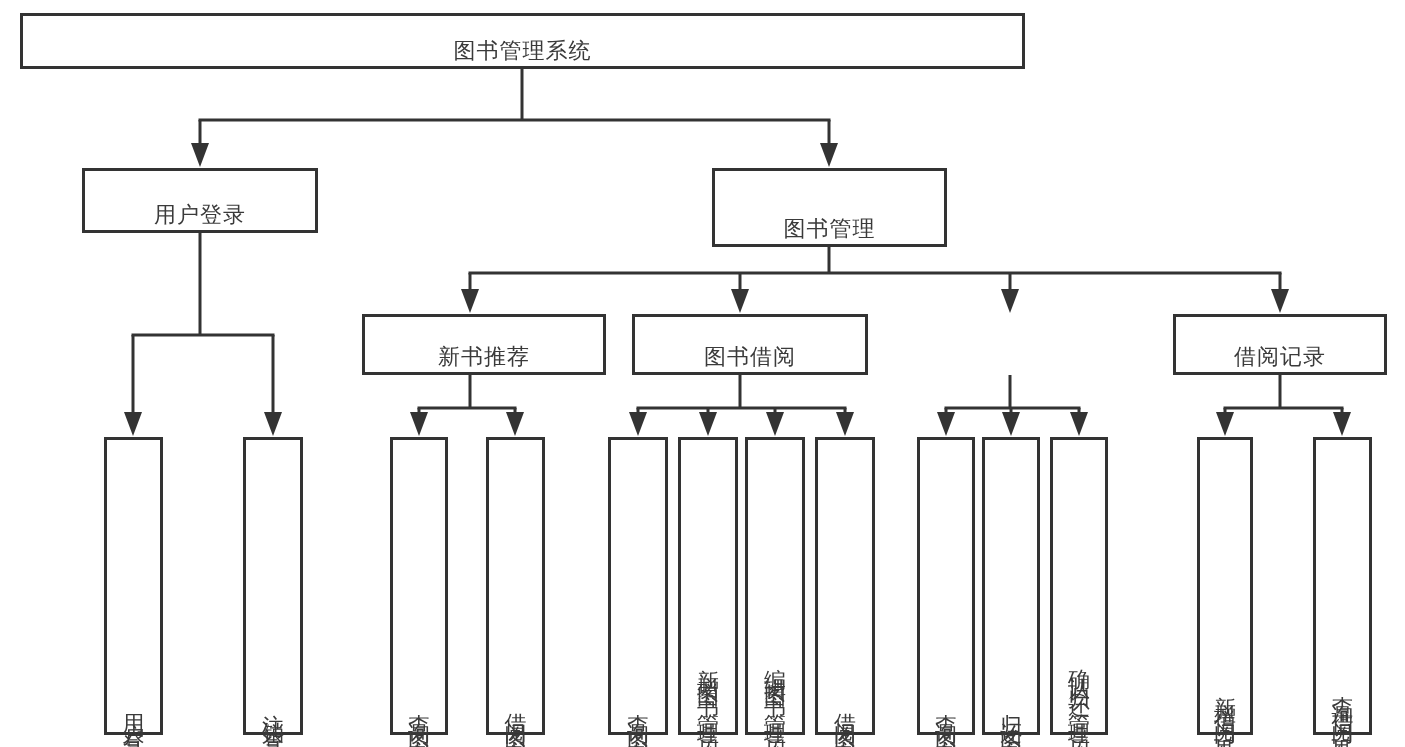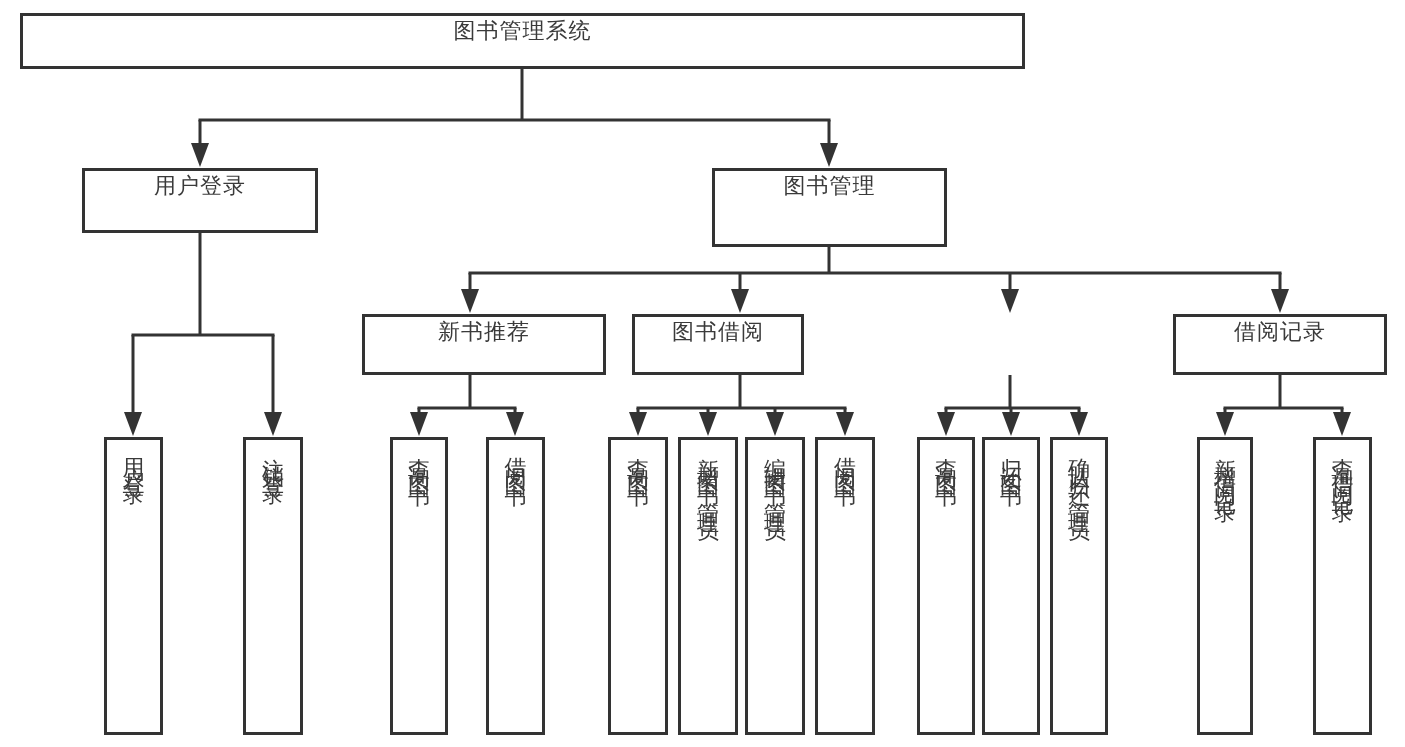--- a/index.html
+++ b/index.html
@@ -28,21 +28,21 @@
   #connectors polygon {
     fill: #333333;
     stroke: none;
   }
   .node {
     position: absolute;
     box-sizing: border-box;
     border: 3px solid #333333;
     background: #ffffff;
     display: flex;
-    align-items: flex-start;
+    align-items: flex-end;
     justify-content: center;
   }
   .node .label {
     color: #3a3a3a;
     font-size: 22px;
     letter-spacing: 1px;
     white-space: nowrap;
   }
   .vnode .label {
     writing-mode: vertical-rl;
@@ -150,21 +150,21 @@
   <div class="node hnode" style="left:82px; top:168px; width:236px; height:65px;">
     <span class="label">用户登录</span>
   </div>
   <div class="node hnode" style="left:712px; top:168px; width:235px; height:79px;">
     <span class="label">图书管理</span>
   </div>
 
   <div class="node hnode" style="left:362px; top:314px; width:244px; height:61px;">
     <span class="label">新书推荐</span>
   </div>
-  <div class="node hnode" style="left:632px; top:314px; width:172px; height:61px;">
+  <div class="node hnode" style="left:632px; top:314px; width:236px; height:61px;">
     <span class="label">图书借阅</span>
   </div>
   <div class="node hnode" style="left:1173px; top:314px; width:214px; height:61px;">
     <span class="label">借阅记录</span>
   </div>
 
   <div class="node vnode" style="left:104px; top:437px; width:59px; height:298px;">
     <span class="label">用户登录</span>
   </div>
   <div class="node vnode" style="left:243px; top:437px; width:60px; height:298px;">

